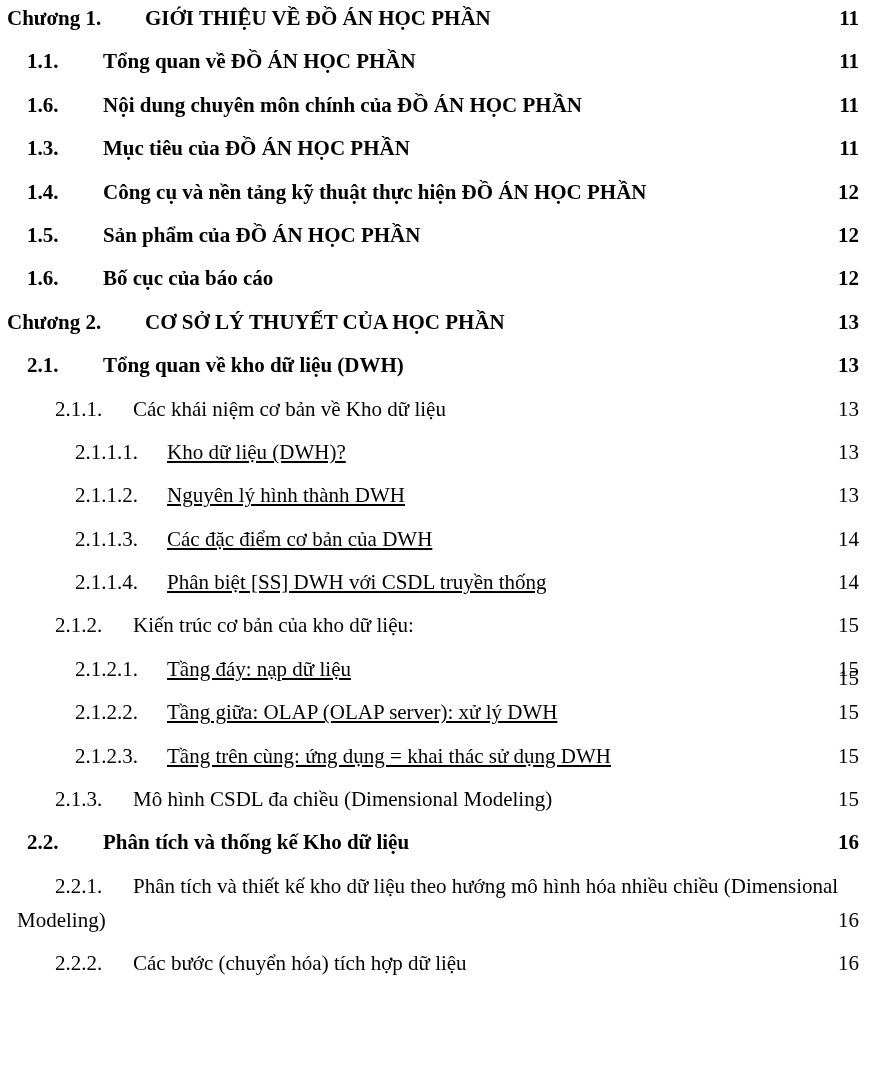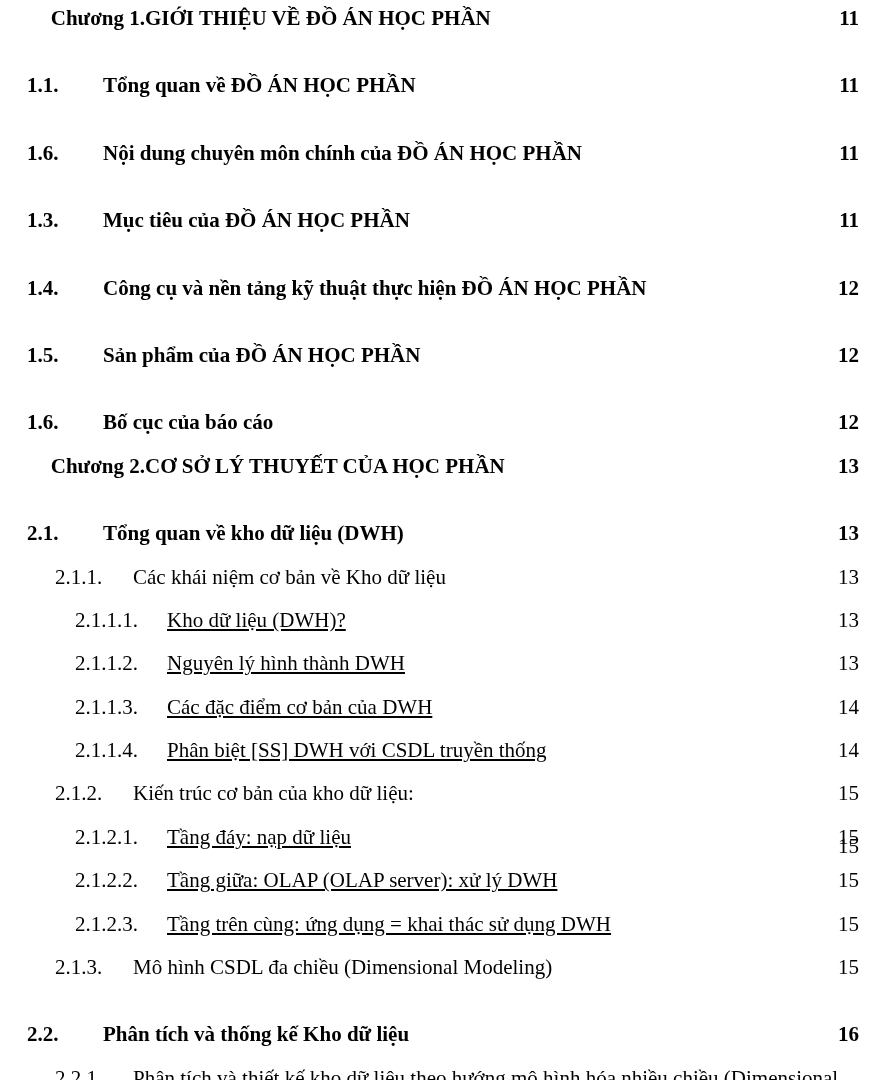--- a/index.html
+++ b/index.html
@@ -28,25 +28,25 @@
     margin-bottom: 9.4px;
   }
   .bold { font-weight: bold; }
 
   
   .header { padding-left: 7px; font-weight: bold; }
   .header .header-page { margin-left: 26px; }
 
   
   .lvl1 { padding-left: 7px; }
-  .lvl1 .num { display: inline-block; width: 138px; text-align: right; }
+  .lvl1 .num { display: inline-block; width: 138px; }
 
   
   .lvl2 { padding-left: 27px; }
-  .lvl2 .num { display: inline-block; width: 76px; margin-top: 24px; }
+  .lvl2 .num { display: inline-block; width: 76px; }
 
   
   .lvl3 { padding-left: 17px; text-indent: 38px; }
   .lvl3 .num { display: inline-block; width: 78px; text-indent: 0; }
 
   
   .lvl4 { padding-left: 17px; text-indent: 58px; text-decoration: underline; }
   .lvl4 .num { display: inline-block; width: 92px; text-indent: 0; }
 
   

